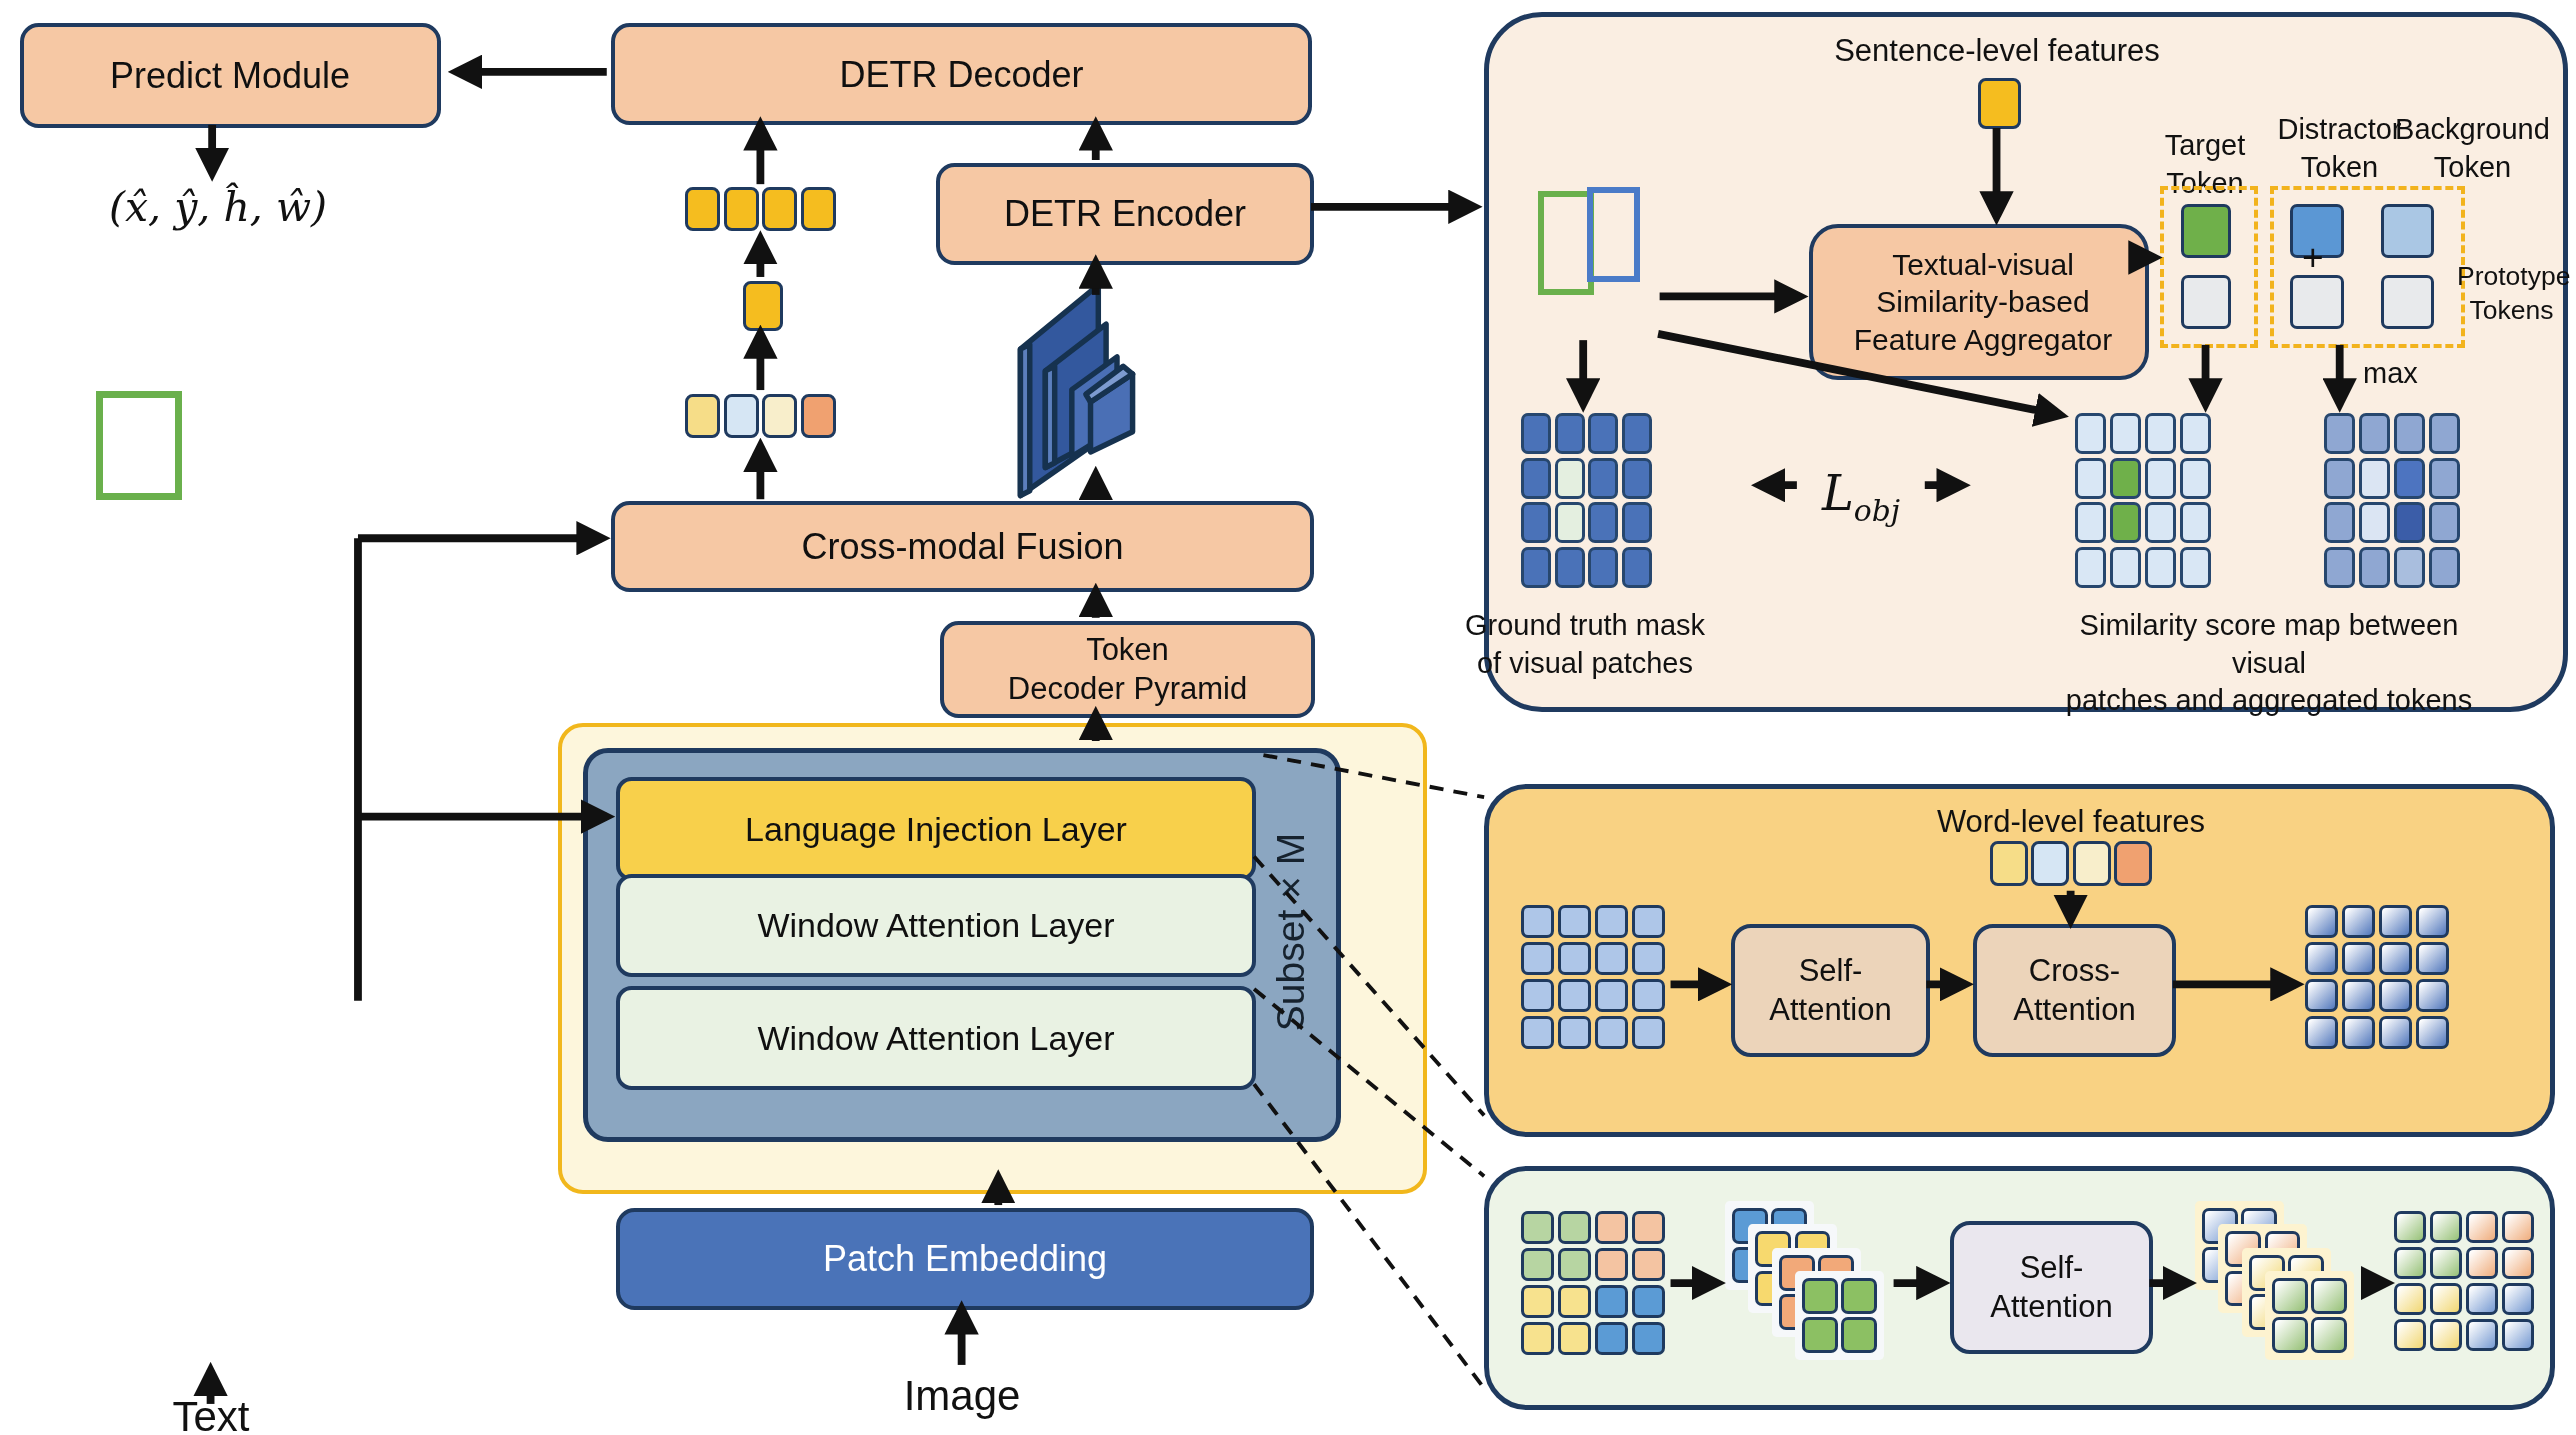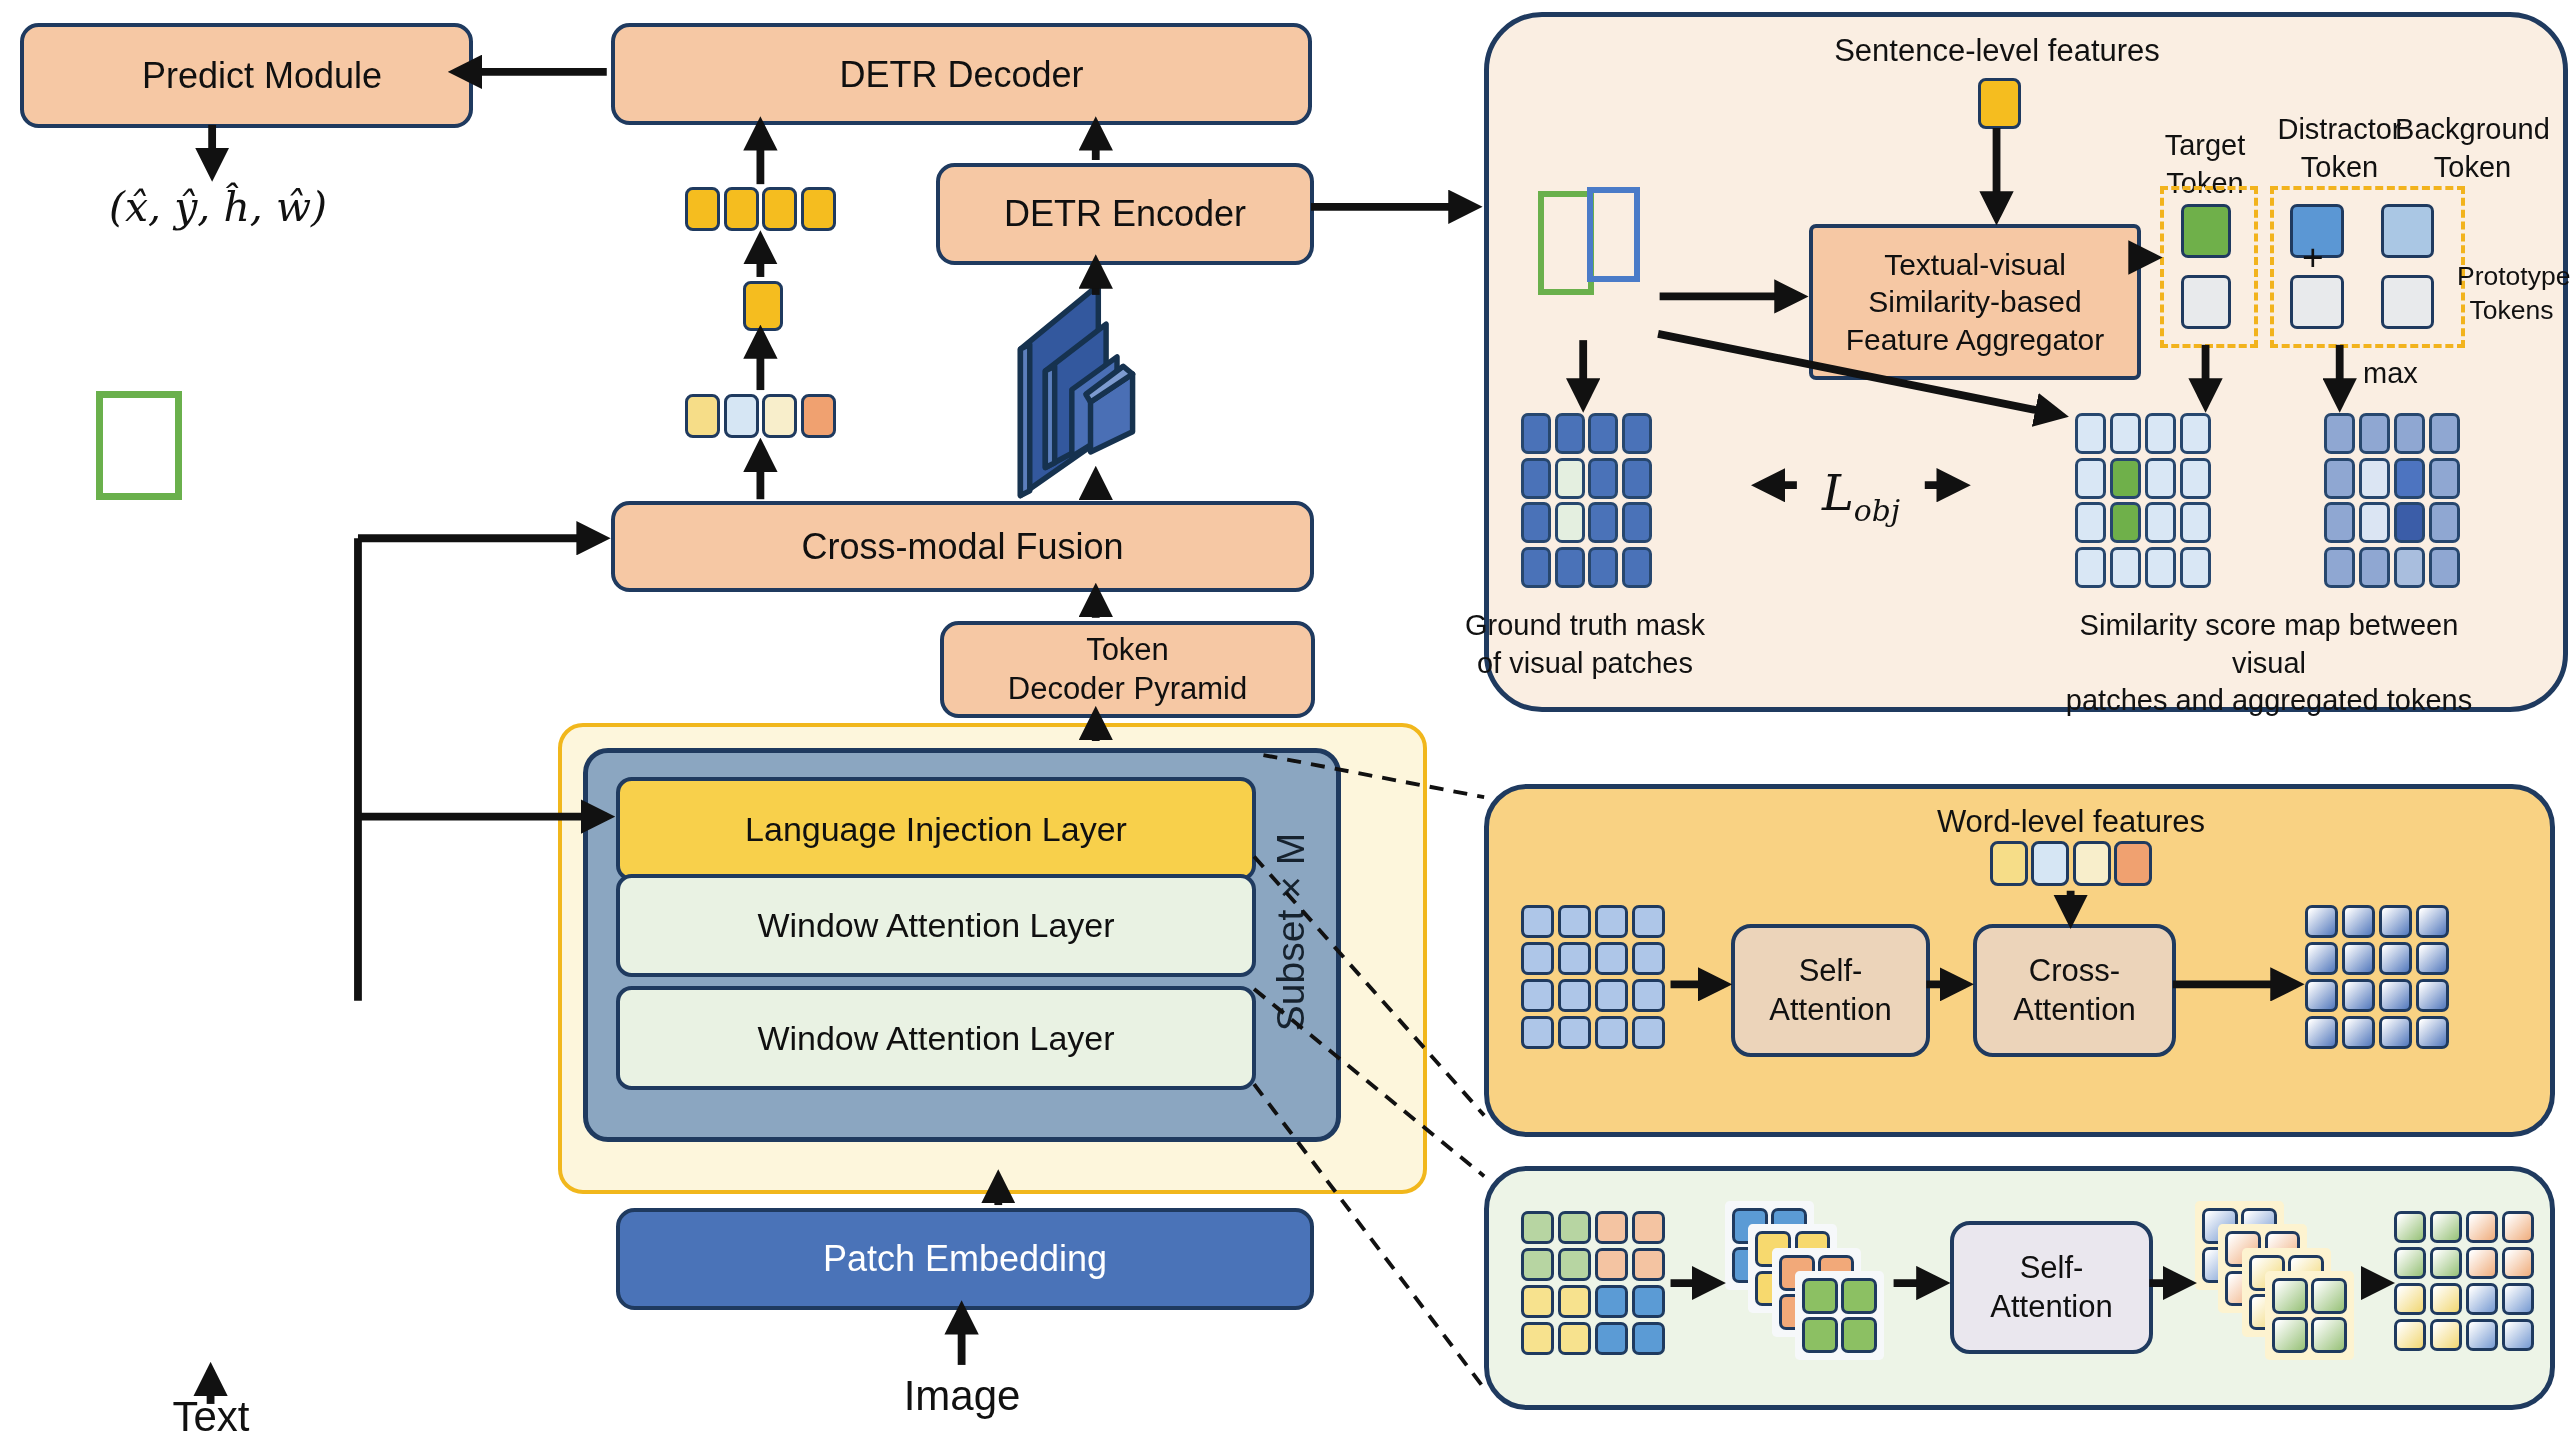--- a/index.html
+++ b/index.html
@@ -39,21 +39,21 @@
       linear-gradient(115deg,#87987а 0%,#7f9070 22%,#9aa78c 40%,#707f60 58%,#a8ad99 78%,#6d7c60 100%),
       linear-gradient(115deg,#879878 0%,#7f9070 22%,#9aa78c 40%,#707f60 58%,#a8ad99 78%,#6d7c60 100%);}
   .annot{position:absolute;background:transparent;}
   sub{font-size:62%;}
 </style>
 </head>
 <body>
 
 <div id="canvas">
 
-  <div class="box" style="left:19.5px;top:23.4px;width:413px;height:97px;padding-left:32px;">
+  <div class="box" style="left:19.5px;top:23.4px;width:413px;height:97px;">
     <span>Predict Module</span>
   </div>
 
   <div class="lbl" style="left:62px;top:181px;width:312px;font-size:41px;font-family:'DejaVu Serif',serif;font-style:italic;">(x̂, ŷ, ĥ, ŵ)</div>
 
   <div class="satimg" style="left:66px;top:251px;width:204px;height:251px;">
     <div class="annot" style="left:30px;top:140px;width:72px;height:95px;border:7px solid #6ab04c;"></div>
   </div>
 
 
@@ -127,21 +127,21 @@
   <div class="panel" style="left:1484px;top:11.7px;width:1074px;height:690px;background:#faeee2;border-radius:58px;"></div>
 
   <div class="lbl nowrap" style="left:1763px;top:31px;width:468px;font-size:31px;">Sentence-level features</div>
   <div class="token" style="left:1978px;top:78px;width:37px;height:45px;background:#f5bd1f;"></div>
 
   <div class="satimg" style="left:1507px;top:115px;width:148px;height:220px;">
     <div class="annot" style="left:31px;top:76px;width:44px;height:92px;border:6.2px solid #6ab04c;"></div>
     <div class="annot" style="left:80px;top:72px;width:41px;height:83px;border:6.2px solid #4a7bc8;"></div>
   </div>
 
-  <div class="box col" style="left:1809px;top:224px;width:324px;height:148px;font-size:30px;line-height:1.25;border-radius:7px;">
+  <div class="box col" style="left:1809px;top:224px;width:324px;height:148px;font-size:30px;line-height:1.25;border-radius:29px;padding-left:8px;">
     <span>Textual-visual</span>
     <span>Similarity-based</span>
     <span>Feature Aggregator</span>
   </div>
 
   <div class="lbl" style="left:2127px;top:111px;width:156px;font-size:29px;margin-top:16px;">
     <span>Target</span><br>
     <span>Token</span>
   </div>
   <div class="lbl" style="left:2246px;top:111px;width:187px;font-size:29px;">

